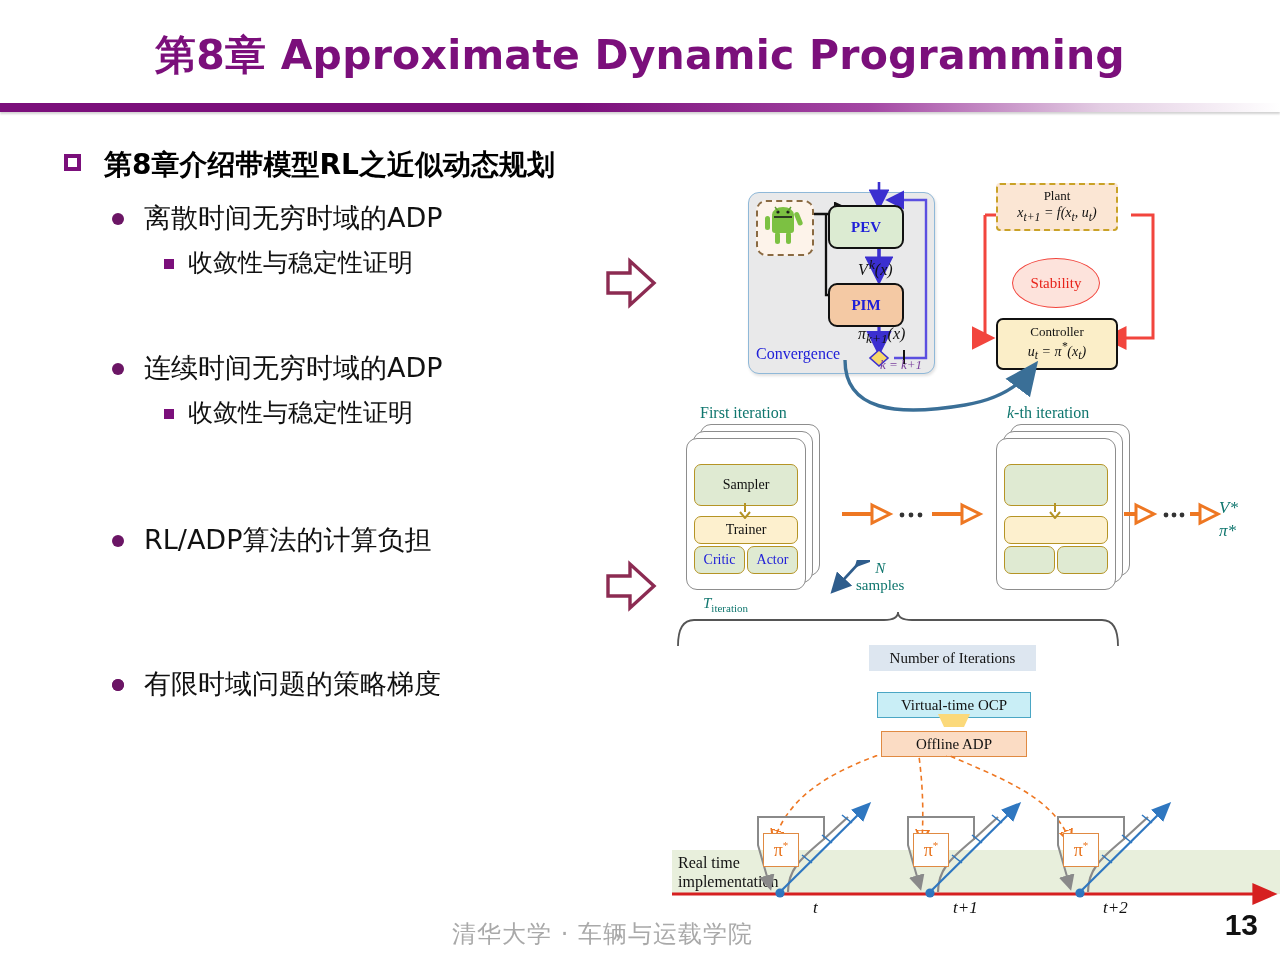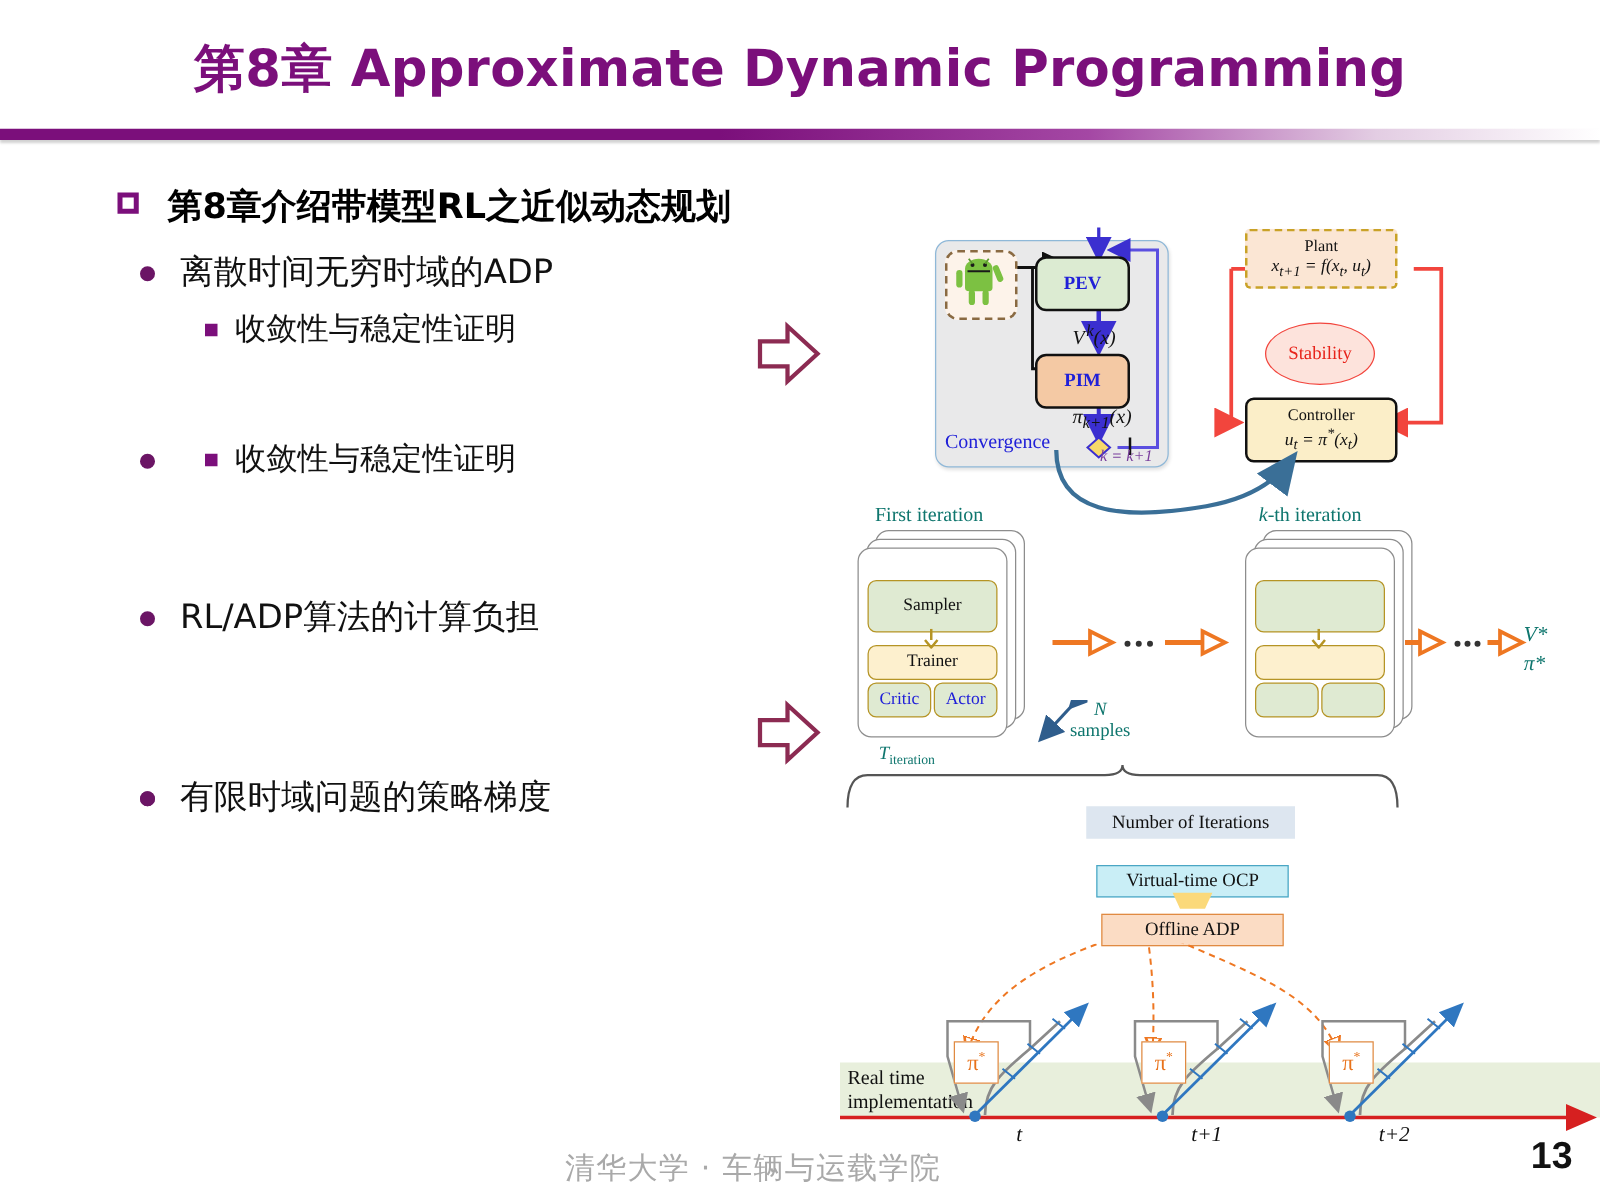--- a/index.html
+++ b/index.html
@@ -135,37 +135,38 @@
 
 <div id="slide">
 
   <div class="title">
     <span class="cn">第8章 Approximate Dynamic Programming</span>
   </div>
   <div class="title-rule"></div>
 
   <div class="bullets">
 
-    <div class="b1" style="margin-top:8px;margin-left:30px;">
+    <div class="b1" style="margin-top:8px;">
       <span class="mk"></span>
       <span>第8章介绍带模型RL之近似动态规划</span>
     </div>
 
     <div class="b2" style="margin-top:20px;">
       <span class="mk"></span>
       <span>离散时间无穷时域的ADP</span>
     </div>
 
     <div class="b3" style="margin-top:14px;">
       <span class="mk"></span>
       <span>收敛性与稳定性证明</span>
     </div>
 
     <div class="b2" style="margin-top:74px;">
       <span class="mk"></span>
+      <span>连续时间无穷时域的ADP</span>
     </div>
 
     <div class="b3" style="margin-top:14px;">
       <span class="mk"></span>
       <span>收敛性与稳定性证明</span>
     </div>
 
     <div class="b2" style="margin-top:96px;">
       <span class="mk"></span>
       <span>RL/ADP算法的计算负担</span>

